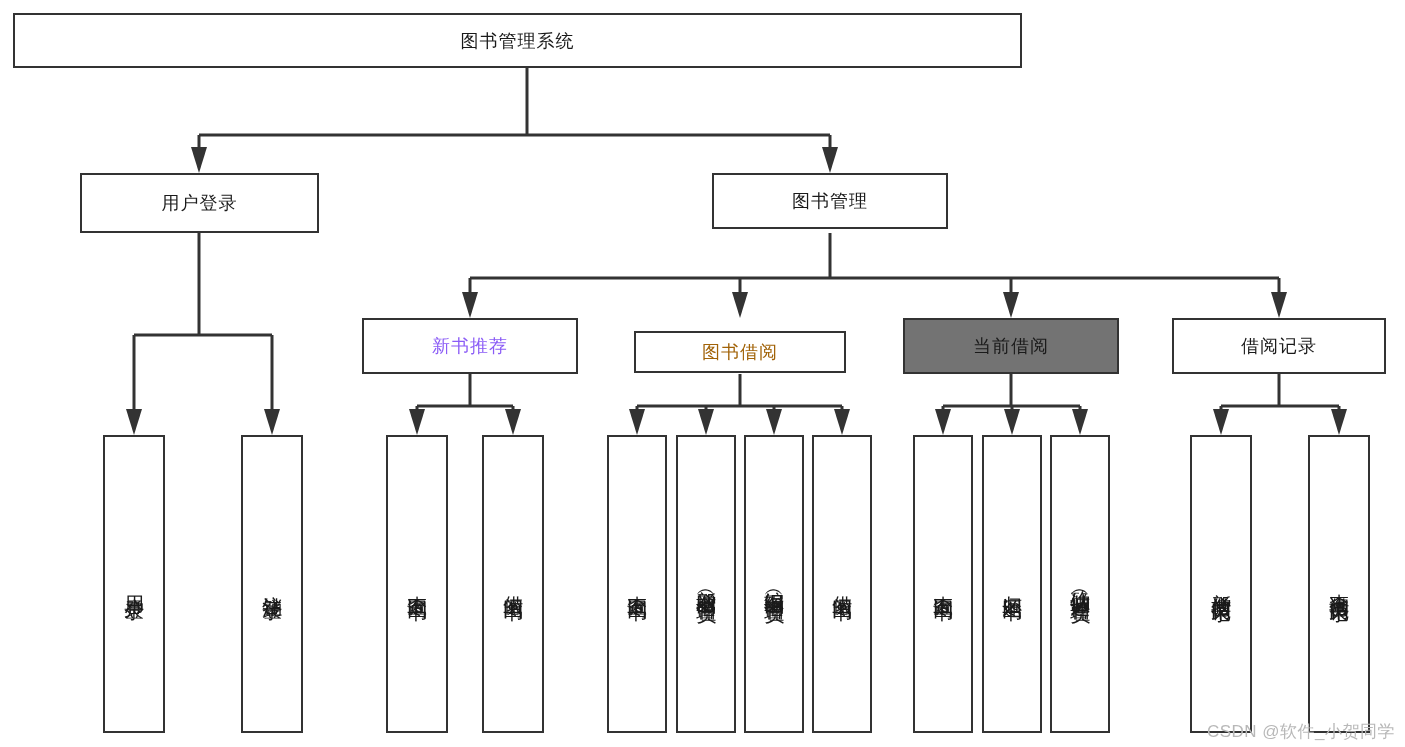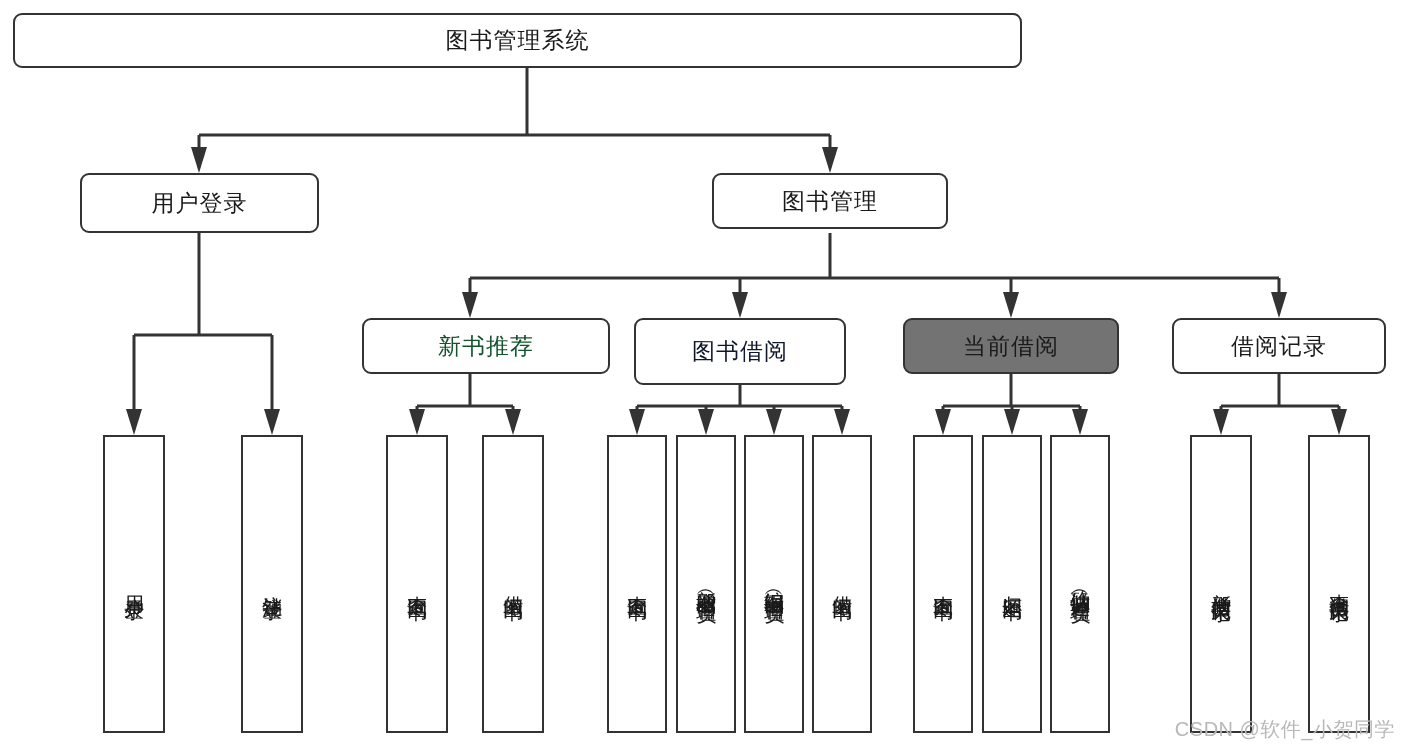--- a/index.html
+++ b/index.html
@@ -29,43 +29,42 @@
     position: absolute;
     box-sizing: border-box;
     background: #ffffff;
     border: 2px solid #333333;
     display: flex;
     align-items: center;
     justify-content: center;
     color: #1a1a1a;
   }
   .node.horiz {
-    font-size: 23px;
+    font-size: 18px;
     letter-spacing: 1px;
-    border-radius: 9px;
   }
   .node.vert {
     font-size: 20px;
     letter-spacing: 2px;
   }
   .node.vert .label {
     writing-mode: vertical-rl;
     text-orientation: upright;
     line-height: 1.08;
     white-space: nowrap;
   }
   .node .label {
     display: block;
     text-align: center;
   }
   #watermark {
     position: absolute;
     right: 10px;
     bottom: 4px;
-    font-size: 20px;
+    font-size: 17px;
     color: #b8b8b8;
     letter-spacing: 0.5px;
     white-space: nowrap;
   }
 </style>
 </head>
 <body>
 
 <div id="canvas">
 
@@ -127,24 +126,24 @@
   <div id="nodes">
       <div class="node horiz" style="left: 13px; top: 13px; width: 1009px; height: 55px; border-color: rgb(51, 51, 51); background: rgb(255, 255, 255); color: rgb(26, 26, 26);">
         <span class="label">图书管理系统</span>
       </div>
       <div class="node horiz" style="left: 80px; top: 173px; width: 239px; height: 60px; border-color: rgb(51, 51, 51); background: rgb(255, 255, 255); color: rgb(26, 26, 26);">
         <span class="label">用户登录</span>
       </div>
       <div class="node horiz" style="left: 712px; top: 173px; width: 236px; height: 56px; border-color: rgb(51, 51, 51); background: rgb(255, 255, 255); color: rgb(26, 26, 26);">
         <span class="label">图书管理</span>
       </div>
-      <div class="node horiz" style="left: 362px; top: 318px; width: 248px; height: 56px; border-color: rgb(51, 51, 51); background: rgb(255, 255, 255); color: #14532d;">
+      <div class="node horiz" style="left: 362px; top: 318px; width: 216px; height: 56px; border-color: rgb(51, 51, 51); background: rgb(255, 255, 255); color: #8b5cf6;">
         <span class="label">新书推荐</span>
       </div>
-      <div class="node horiz" style="left: 634px; top: 318px; width: 212px; height: 67px; border-color: rgb(51, 51, 51); background: rgb(255, 255, 255); color: #0f172a;">
+      <div class="node horiz" style="left: 634px; top: 331px; width: 212px; height: 42px; border-color: rgb(51, 51, 51); background: rgb(255, 255, 255); color: #a16207;">
         <span class="label">图书借阅</span>
       </div>
       <div class="node horiz" style="left: 903px; top: 318px; width: 216px; height: 56px; border-color: rgb(51, 51, 51); background: #737373; color: rgb(26, 26, 26);">
         <span class="label">当前借阅</span>
       </div>
       <div class="node horiz" style="left: 1172px; top: 318px; width: 214px; height: 56px; border-color: rgb(51, 51, 51); background: rgb(255, 255, 255); color: rgb(26, 26, 26);">
         <span class="label">借阅记录</span>
       </div>
       <div class="node vert" style="left: 103px; top: 435px; width: 62px; height: 298px; border-color: rgb(51, 51, 51); background: rgb(255, 255, 255); color: rgb(26, 26, 26);">
         <span class="label">用户登录</span>

